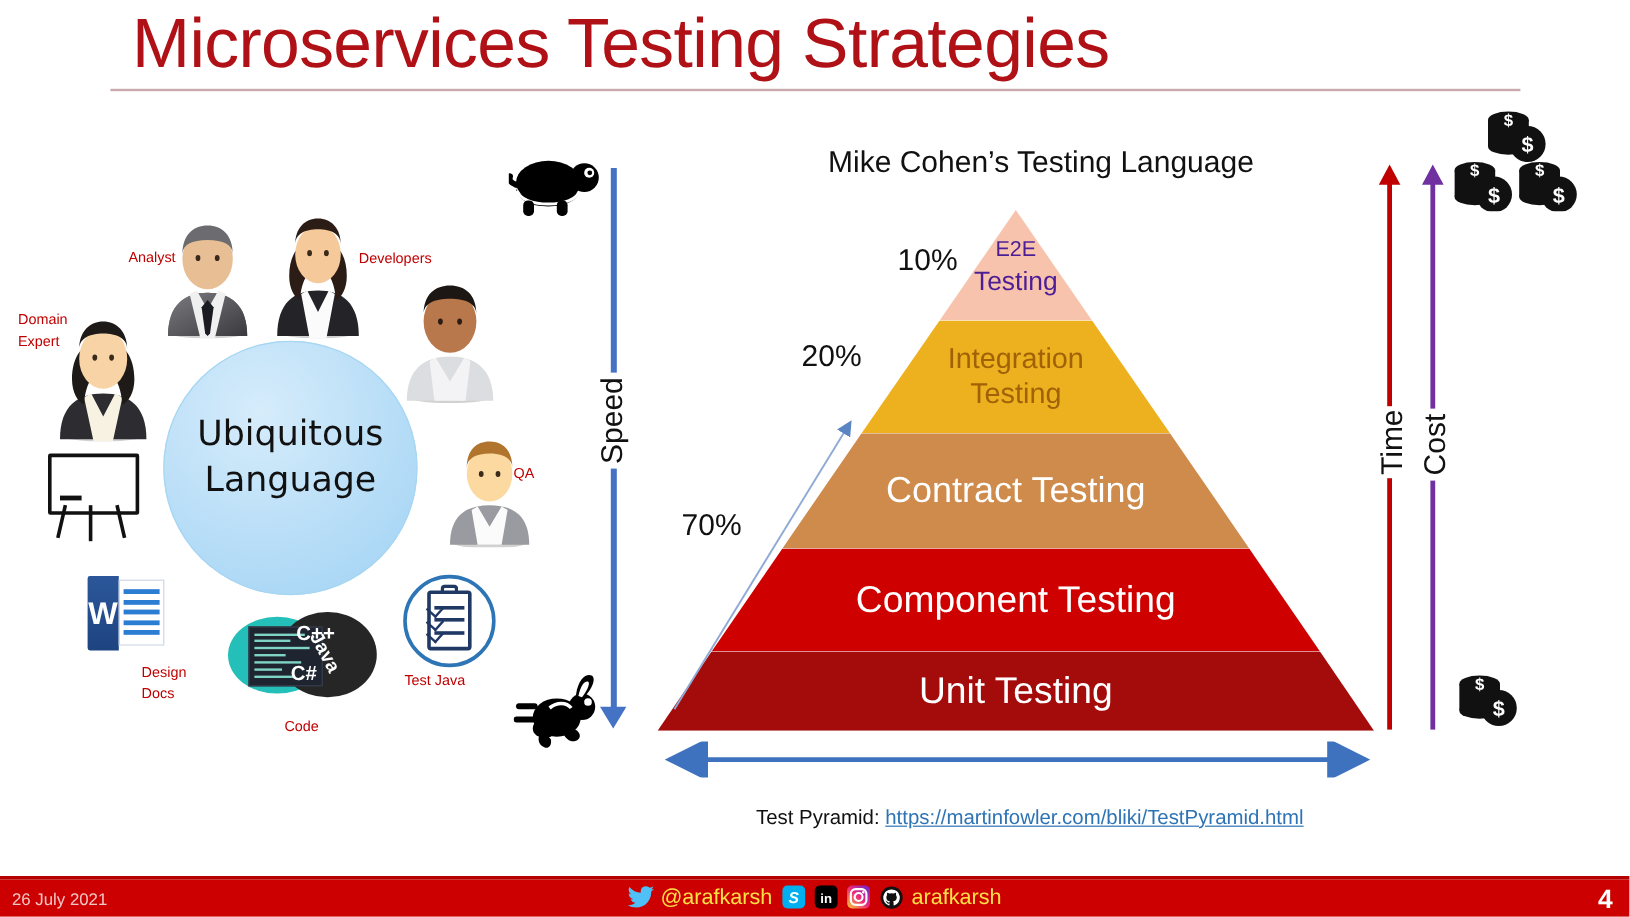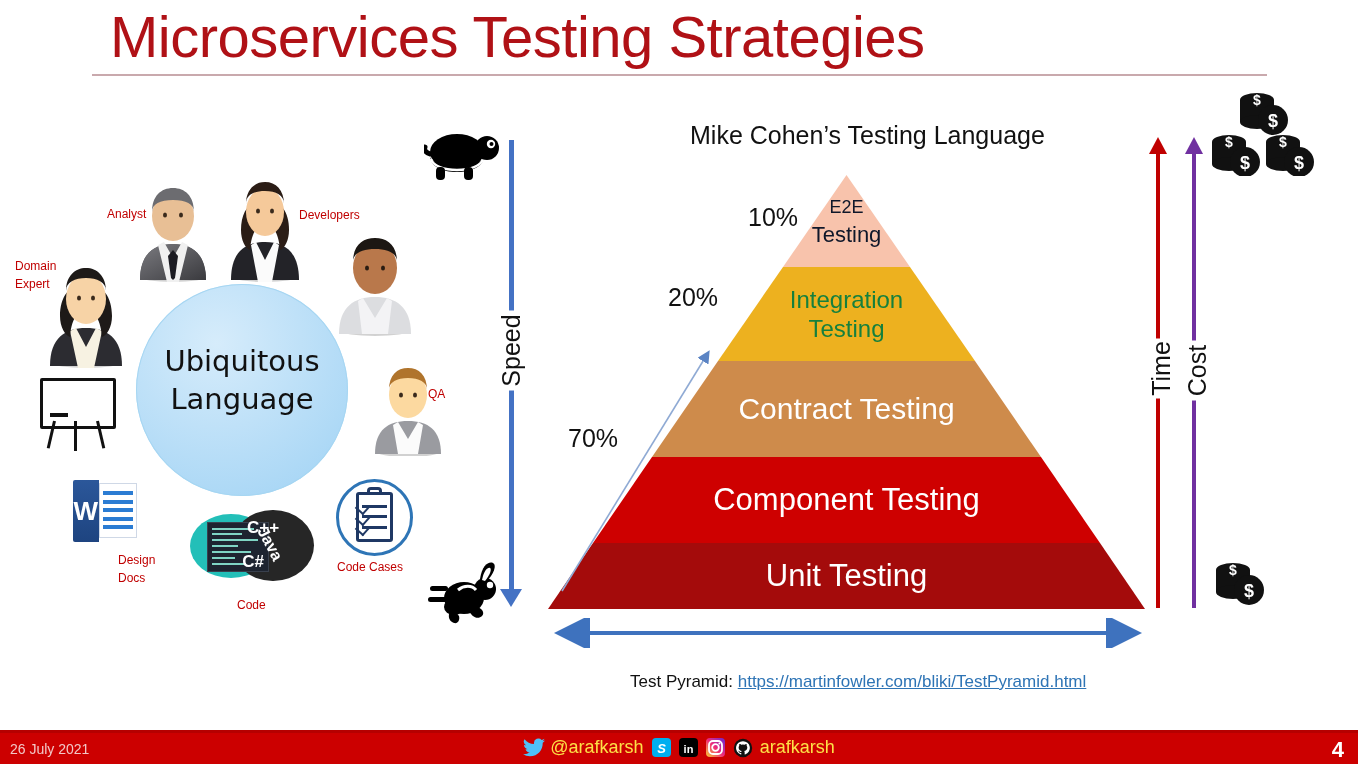--- a/index.html
+++ b/index.html
@@ -277,21 +277,21 @@
   <div class="clip" style="left:336px;top:479px;width:71px;height:71px;">
     <div class="clipTop"></div>
     <div class="pad"></div>
     <div class="tick" style="top:28%"></div>
       <div class="row" style="top:32%"></div>
     <div class="tick" style="top:43%"></div>
       <div class="row" style="top:47%"></div>
     <div class="tick" style="top:58%"></div>
       <div class="row" style="top:62%"></div>
   </div>
-  <div class="lbl-red" style="left:337px;top:558px;">Code Cases</div>
+  <div class="lbl-red" style="left:337px;top:558px;">Test Java</div>
 
   <div class="turtle" style="left:424px;top:126px;">
     <svg width="78" height="60" viewBox="0 0 78 60">
       <ellipse cx="33" cy="26" rx="27" ry="18" fill="#000"></ellipse>
       <path d="M6 30c0 10 12 16 27 16s27-6 27-16c0 6-12 10-27 10S6 36 6 30z" fill="#000"></path>
       <path d="M7 33c2 7 13 11 26 11s24-4 26-11" stroke="#fff" stroke-width="2.5" fill="none"></path>
       <circle cx="63" cy="22" r="12" fill="#000"></circle>
       <circle cx="67" cy="18" r="4.2" fill="#fff"></circle>
         <circle cx="67.5" cy="18" r="2" fill="#000"></circle>
       <rect x="12" y="41" width="9" height="13" rx="4" fill="#000"></rect>
@@ -319,33 +319,33 @@
   </div>
 
   <div class="pyr-title">Mike Cohen’s Testing Language</div>
 
   <div class="pyramid">
 
     <div class="band" style="top:0px;height:92px;">
       <svg viewBox="0 0 597 92" preserveAspectRatio="none">
         <polygon points="298.5,0 362,92 235,92" style="fill:#F8C3AC"></polygon>
       </svg>
-      <div class="cap" style="color:#0f172a;font-size:22px;line-height:27px;">
+      <div class="cap" style="color:#4c1d95;font-size:22px;line-height:27px;">
         <div>
           <div style="font-size:18px;">E2E</div>
           <div>Testing</div>
         </div>
       </div>
     </div>
 
     <div class="band" style="top:92px;height:94px;">
       <svg viewBox="0 0 597 94" preserveAspectRatio="none">
         <polygon points="235,0 362,0 427,94 170,94" style="fill:#EDB11F"></polygon>
       </svg>
-      <div class="cap" style="color:#15803d;font-size:24px;line-height:29px;">
+      <div class="cap" style="color:#a16207;font-size:24px;line-height:29px;">
         <div>
           <div>Integration</div>
           <div>Testing</div>
         </div>
       </div>
     </div>
 
     <div class="band" style="top:186px;height:96px;">
       <svg viewBox="0 0 597 96" preserveAspectRatio="none">
         <polygon points="170,0 427,0 493,96 104,96" style="fill:#CE8B4B"></polygon>

